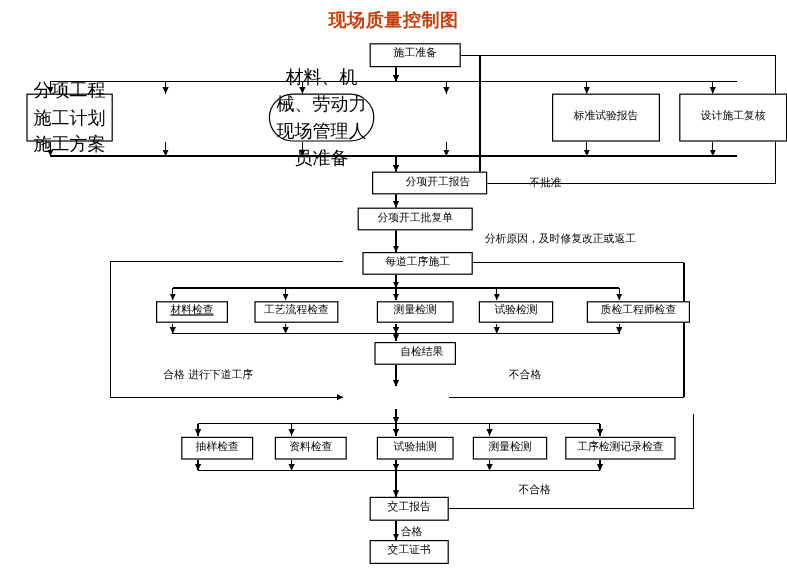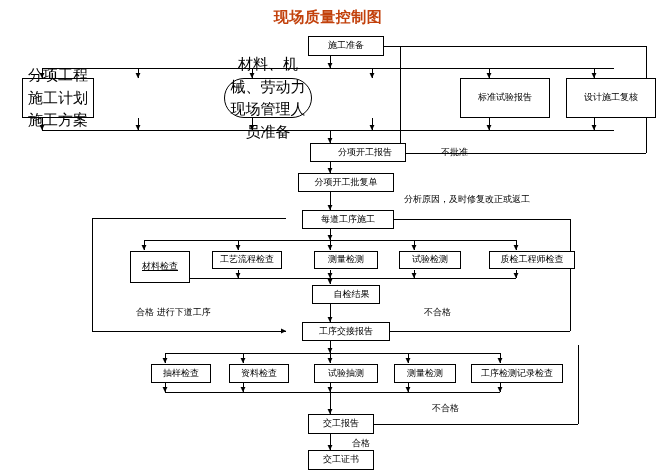--- a/index.html
+++ b/index.html
@@ -163,29 +163,28 @@
   <div class="node two-line" style="left:208px; top:78px; width:88px; height:40px;border-radius:20px;">材料、机械、劳动力现场管理人员准备</div>
   <div class="node" style="left:444px; top:78px; width:90px; height:40px;">标准试验报告</div>
   <div class="node" style="left:550px; top:78px; width:90px; height:40px;">设计施工复核</div>
 
   <div class="node" style="left:294px; top:143px; width:96px; height:19px;padding-left:15px;">分项开工报告</div>
 
   <div class="node" style="left:282px; top:173px; width:96px; height:19px;">分项开工批复单</div>
 
   <div class="node" style="left:286px; top:210px; width:92px; height:19px;">每道工序施工</div>
 
-  <div class="node" style="left:114px; top:251px; width:60px; height:32px;text-decoration:underline;">材料检查</div>
+  <div class="node" style="left:114px; top:251px; width:60px; height:18px;text-decoration:underline;">材料检查</div>
   <div class="node" style="left:196px; top:251px; width:70px; height:18px;">工艺流程检查</div>
   <div class="node" style="left:298px; top:251px; width:64px; height:18px;">测量检测</div>
   <div class="node" style="left:383px; top:251px; width:62px; height:18px;">试验检测</div>
   <div class="node" style="left:473px; top:251px; width:86px; height:18px;">质检工程师检查</div>
 
   <div class="node" style="left:296px; top:285px; width:68px; height:19px;padding-left:12px;">自检结果</div>
 
-  <div class="node" style="left:286px; top:322px; width:88px; height:19px;">工序交接报告</div>
 
   <div class="node" style="left:135px; top:364px; width:60px; height:19px;">抽样检查</div>
   <div class="node" style="left:213px; top:364px; width:60px; height:19px;">资料检查</div>
   <div class="node" style="left:298px; top:364px; width:64px; height:19px;">试验抽测</div>
   <div class="node" style="left:378px; top:364px; width:62px; height:19px;">测量检测</div>
   <div class="node" style="left:455px; top:364px; width:92px; height:19px;">工序检测记录检查</div>
 
   <div class="node" style="left:292px; top:414px; width:66px; height:20px;">交工报告</div>
 
   <div class="node" style="left:292px; top:450px; width:66px; height:20px;">交工证书</div>
@@ -193,15 +192,15 @@
   <div class="label" style="left:441px; top:146px;">不批准</div>
 
   <div class="label" style="left:404px; top:193px;">分析原因，及时修复改正或返工</div>
 
   <div class="label" style="left:136px; top:306px;">合格 进行下道工序</div>
 
   <div class="label" style="left:424px; top:306px;">不合格</div>
 
   <div class="label" style="left:432px; top:402px;">不合格</div>
 
-  <div class="label" style="left:352px; top:437px;">合格</div>
+  <div class="label" style="left:334px; top:437px;">合格</div>
 
 </div>
 
 </body></html>

